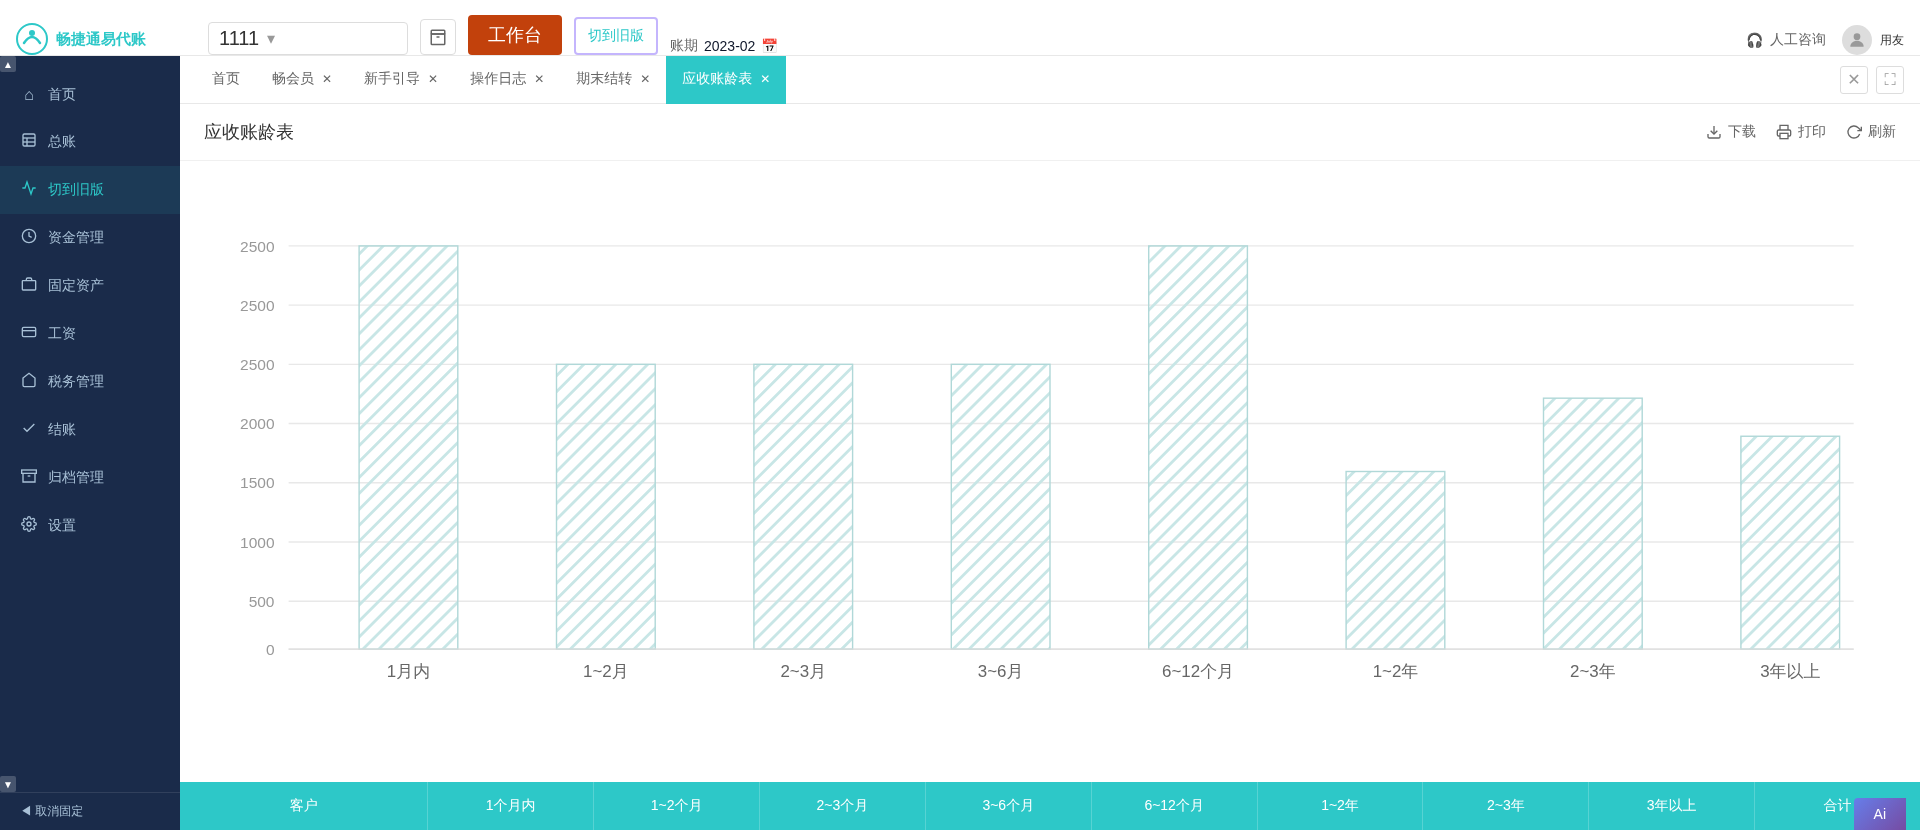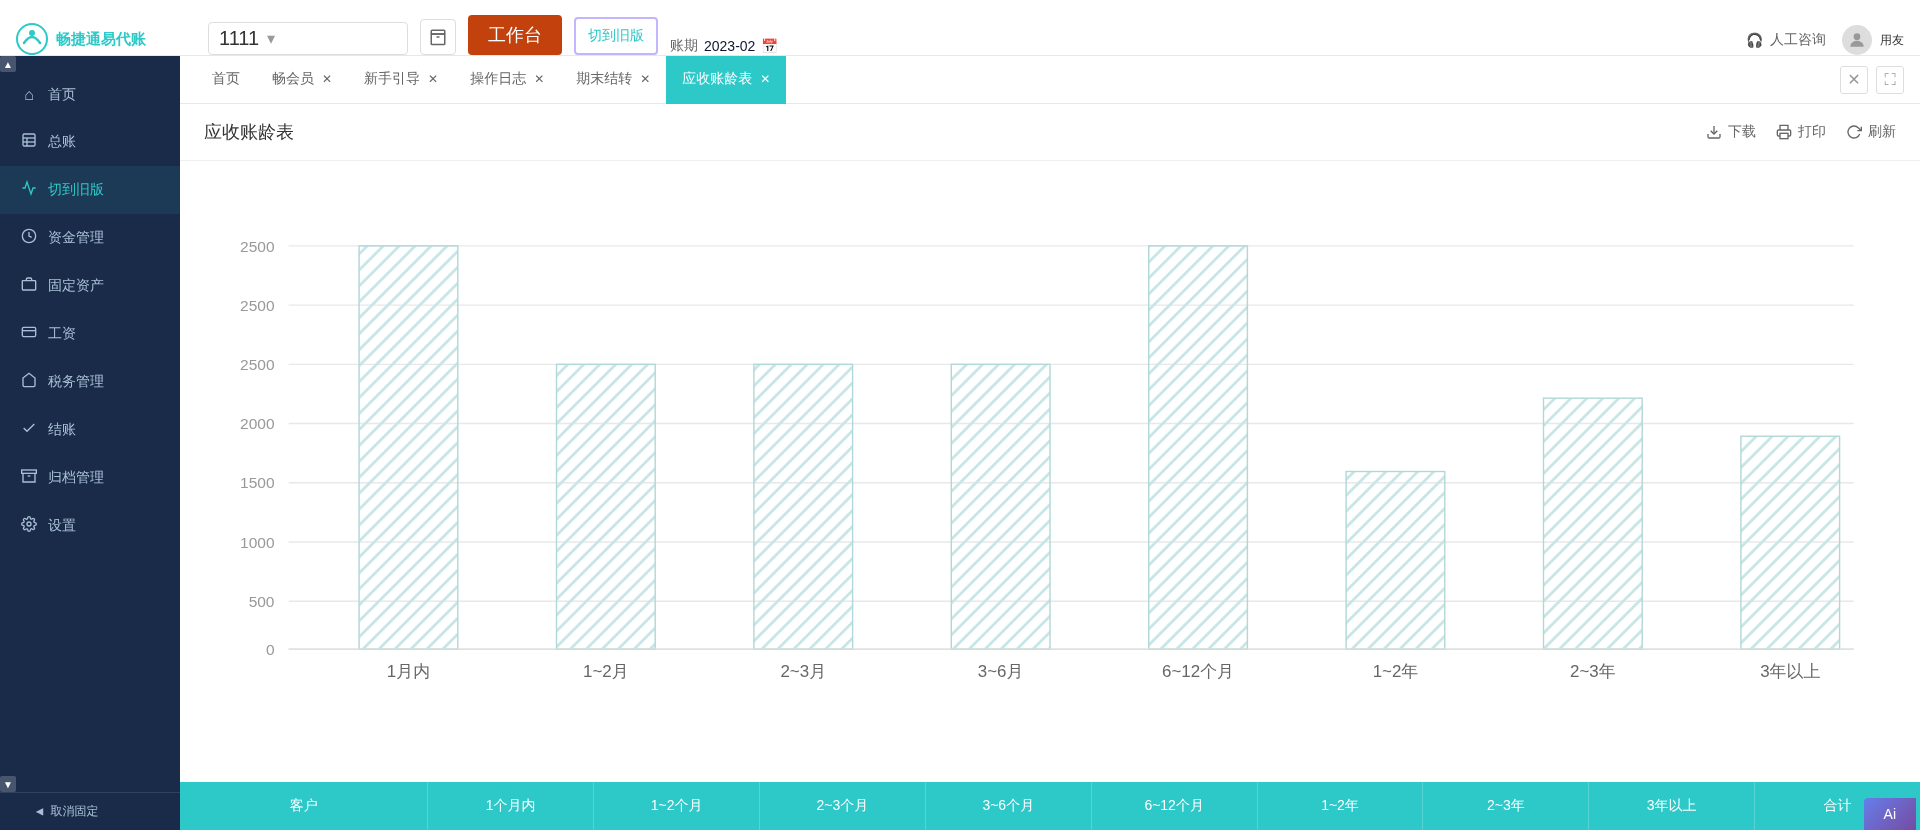--- a/index.html
+++ b/index.html
@@ -28,21 +28,21 @@
 
     
     .main-layout { display: flex; flex: 1; overflow: hidden; }
 
     
     .sidebar { width: 180px; background: #1a2b4a; flex-shrink: 0; display: flex; flex-direction: column; position: relative; }
     .sidebar-scroll { flex: 1; overflow: hidden; }
     .sidebar-item { display: flex; align-items: center; gap: 10px; padding: 14px 20px; color: #a8c0d6; font-size: 14px; cursor: pointer; transition: background 0.2s; }
     .sidebar-item.active { color: #2dc8c8; background: rgba(45,200,200,0.1); }
     .sidebar-item .icon { font-size: 16px; width: 18px; text-align: center; flex-shrink: 0; }
-    .sidebar-collapse { display: flex; align-items: flex-end; gap: 6px; padding: 10px 36px; color: #a8c0d6; font-size: 12px; cursor: pointer; border-top: 1px solid rgba(255,255,255,0.1); font-family: Liberation Mono, monospace; }
+    .sidebar-collapse { display: flex; align-items: flex-end; gap: 6px; padding: 10px 20px; color: #a8c0d6; font-size: 12px; cursor: pointer; border-top: 1px solid rgba(255,255,255,0.1); }
     .scroll-up, .scroll-down { width: 16px; height: 16px; background: rgba(255,255,255,0.2); display: flex; align-items: center; justify-content: center; color: #fff; font-size: 10px; cursor: pointer; border-radius: 2px; }
 
     
     .content-area { flex: 1; display: flex; flex-direction: column; overflow: hidden; background: #f0f2f5; }
 
     
     .tabs-bar { background: #fff; display: flex; align-items: center; border-bottom: 1px solid #e8e8e8; padding: 0 16px; height: 48px; flex-shrink: 0; }
     .tab { display: flex; align-items: center; gap: 8px; padding: 0 16px; height: 48px; cursor: pointer; font-size: 14px; color: #666; border-bottom: 2px solid transparent; white-space: nowrap; }
     .tab.active { color: #fff; background: #2dc8c8; border-bottom: 2px solid #2dc8c8; }
     .tab-close { font-size: 12px; color: inherit; cursor: pointer; line-height: 1; }
@@ -60,21 +60,21 @@
     .chart-container { flex: 1; padding: 20px 24px; overflow: hidden; position: relative; }
     .chart-svg { width: 100%; height: 100%; }
 
     
     .table-header { background: #2dc8c8; display: flex; height: 48px; flex-shrink: 0; }
     .table-header-cell { flex: 1; display: flex; align-items: center; justify-content: center; color: #fff; font-size: 14px; border-right: 1px solid rgba(255,255,255,0.2); }
     .table-header-cell:first-child { flex: 1.5; }
     .table-header-cell:last-child { border-right: none; }
 
     
-    .ai-badge { position: fixed; bottom: 0; right: 4px; background: linear-gradient(135deg, #667eea, #764ba2); color: #fff; padding: 8px 20px; font-size: 14px; cursor: pointer; border-radius: 4px 0 0 0; }
+    .ai-badge { position: fixed; bottom: 0; right: 14px; background: linear-gradient(135deg, #667eea, #764ba2); color: #fff; padding: 8px 20px; font-size: 14px; cursor: pointer; border-radius: 4px 0 0 0; }
   </style>
 </head>
 <body>
 
 <div class="header">
   <div class="logo-area">
     <svg class="logo-icon" viewBox="0 0 32 32">
       <circle cx="16" cy="16" r="15" fill="none" stroke="#2dc8c8" stroke-width="2"></circle>
       <path d="M8 20 Q16 8 24 20" fill="none" stroke="#2dc8c8" stroke-width="2.5" stroke-linecap="round"></path>
       <circle cx="16" cy="10" r="3" fill="#2dc8c8"></circle>

